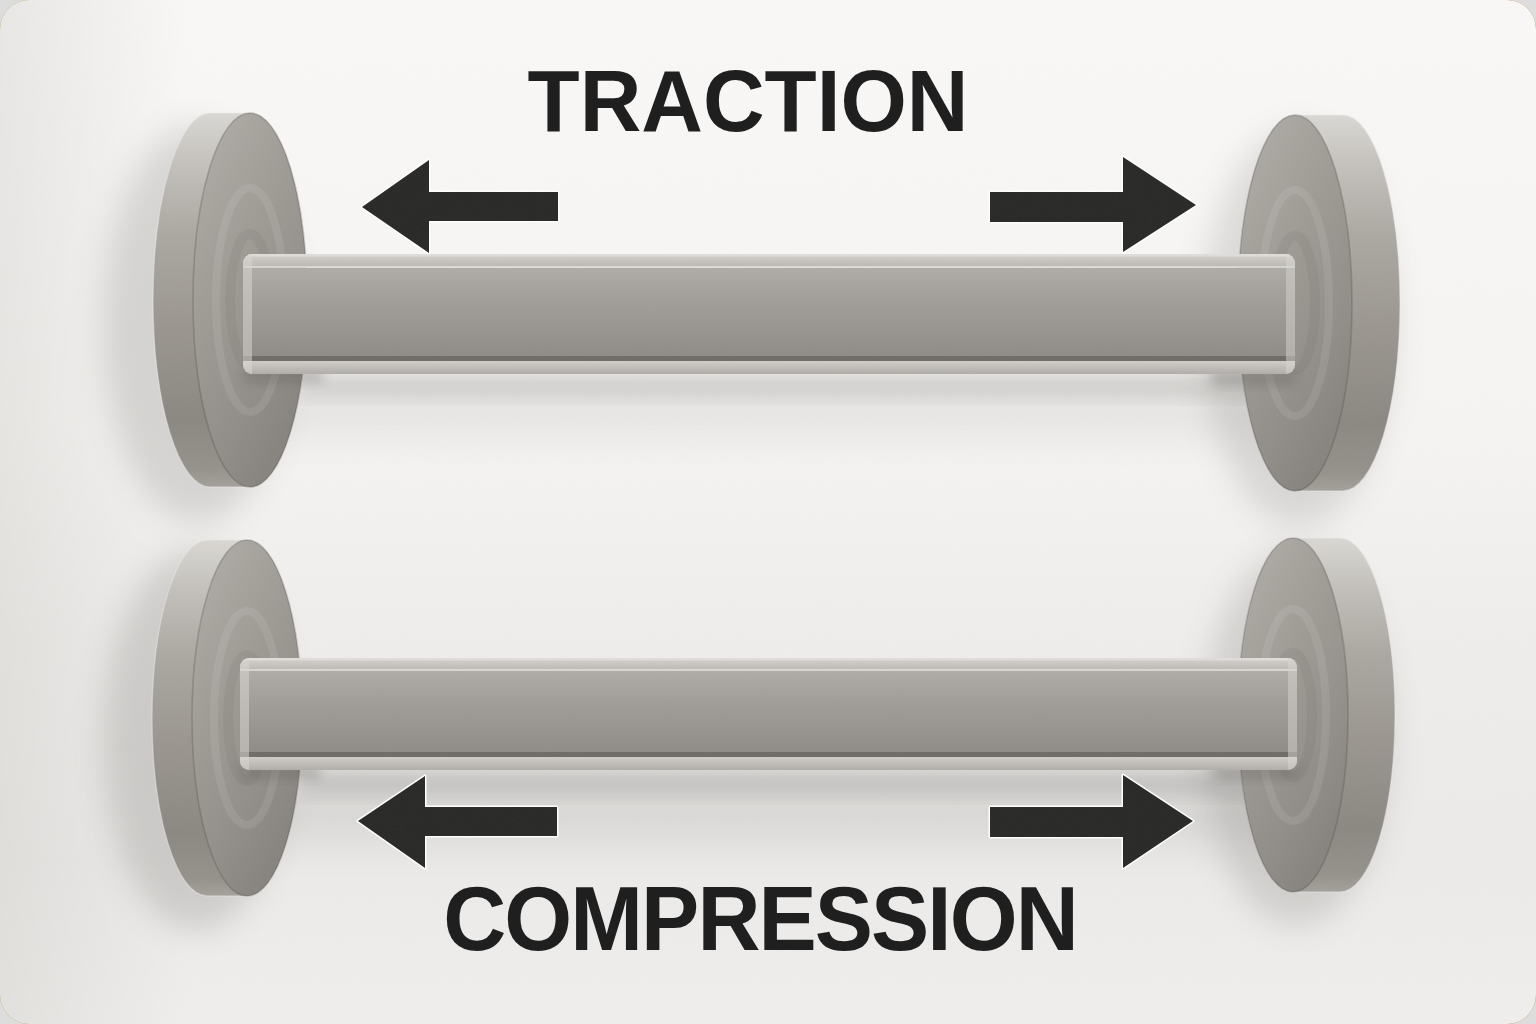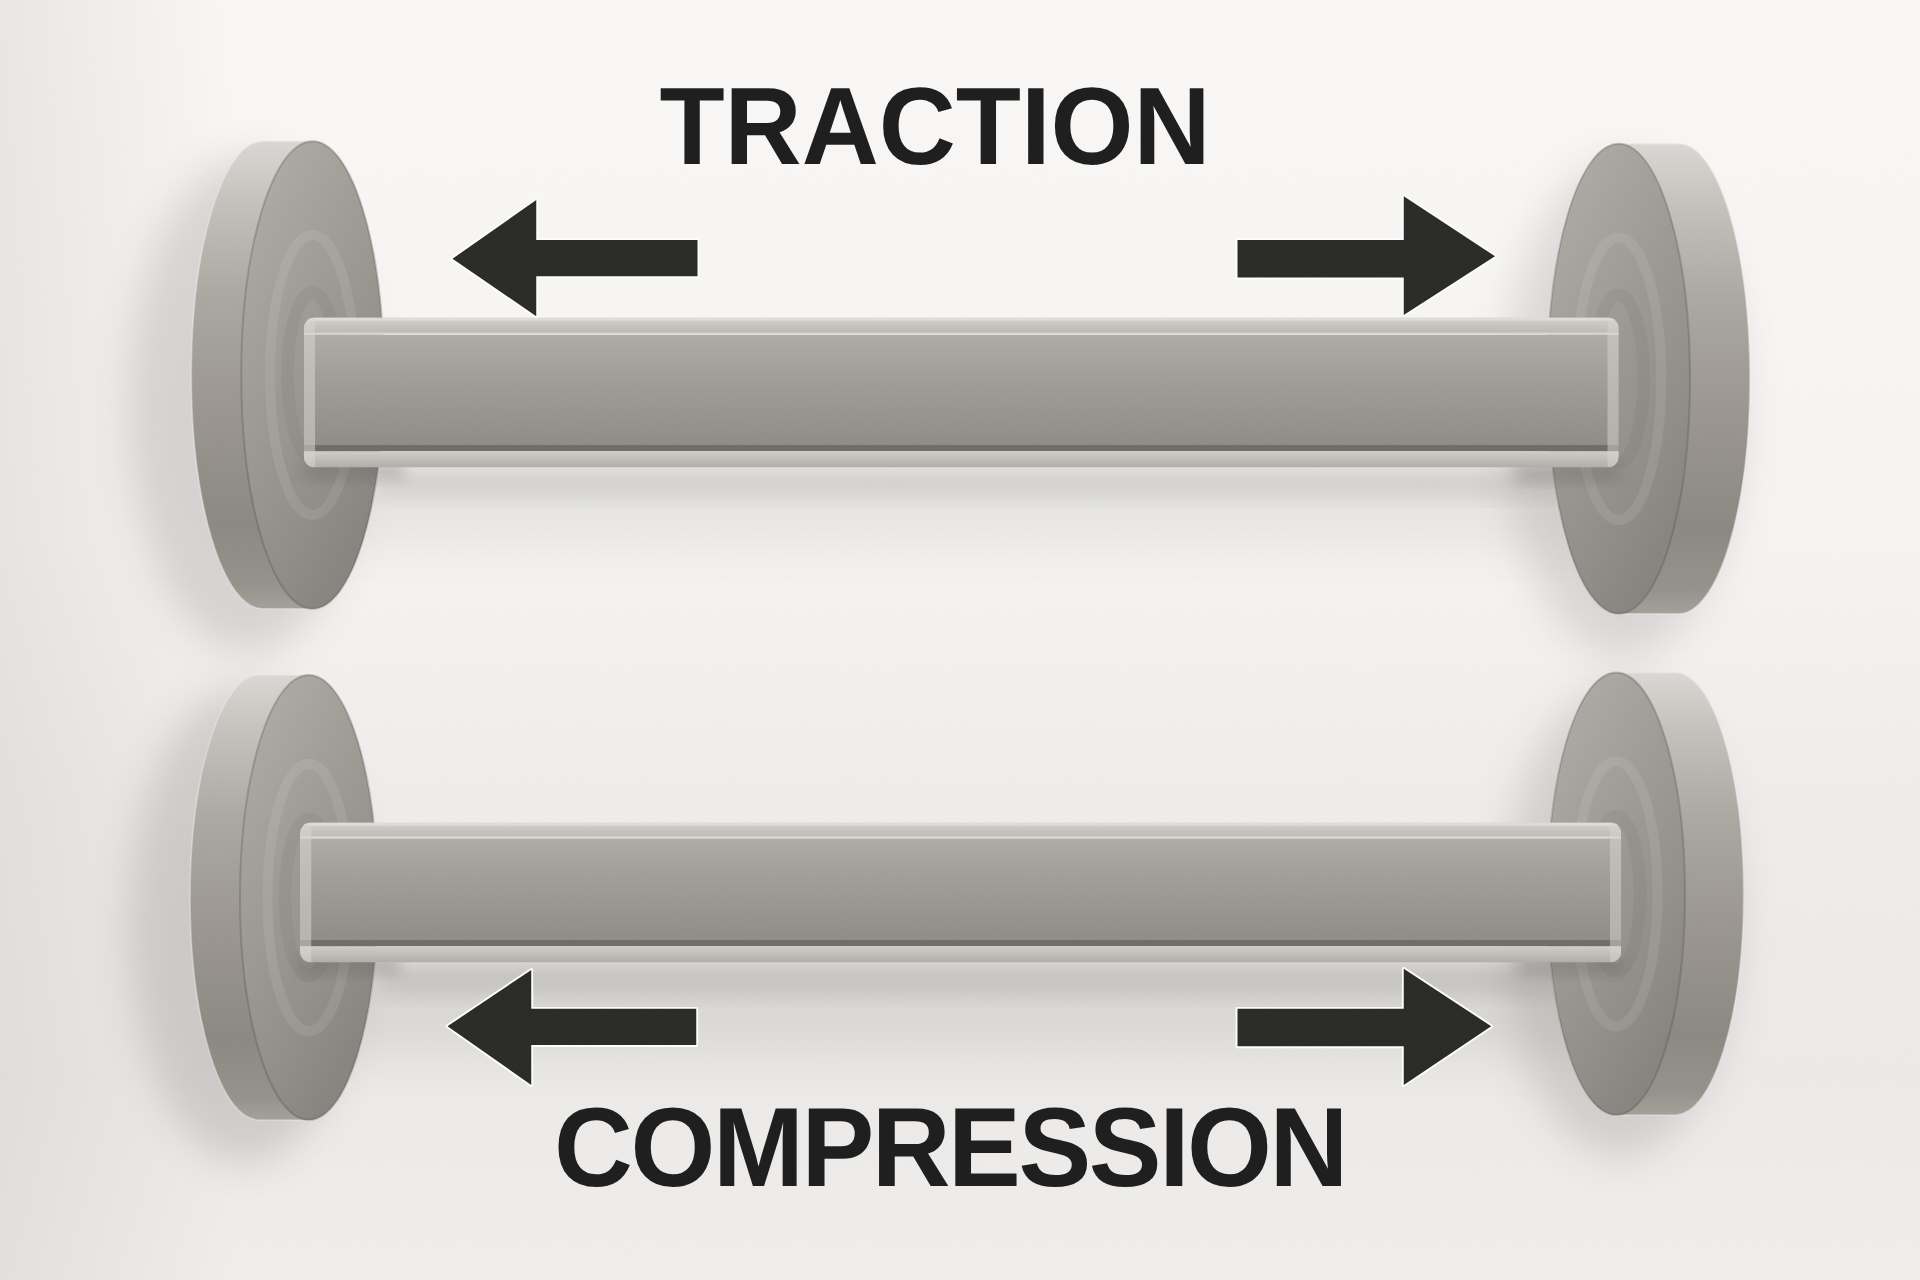--- a/index.html
+++ b/index.html
@@ -1,20 +1,21 @@
 <!DOCTYPE html>
 <html><head>
 <meta charset="utf-8">
 <title>Diagram</title>
 <style>
   html,body{margin:0;padding:0;background:#ddd;}
   #stage{
     position:relative;width:1536px;height:1024px;overflow:hidden;
     font-family:"Liberation Sans","DejaVu Sans",sans-serif;
     background:#a16207;
+    border-radius:29px;
   }
   #scene{position:absolute;left:0;top:0;}
   .label{
     position:absolute;font-weight:bold;color:#1f1f1f;line-height:1;
     white-space:nowrap;transform:translateX(-50%) scaleX(0.97);
     letter-spacing:0px;
   }
   #traction-label{left:748px;top:57px;font-size:88px;}
   #compression-label{left:760px;top:874px;font-size:90px;letter-spacing:-2px;}
 </style>

